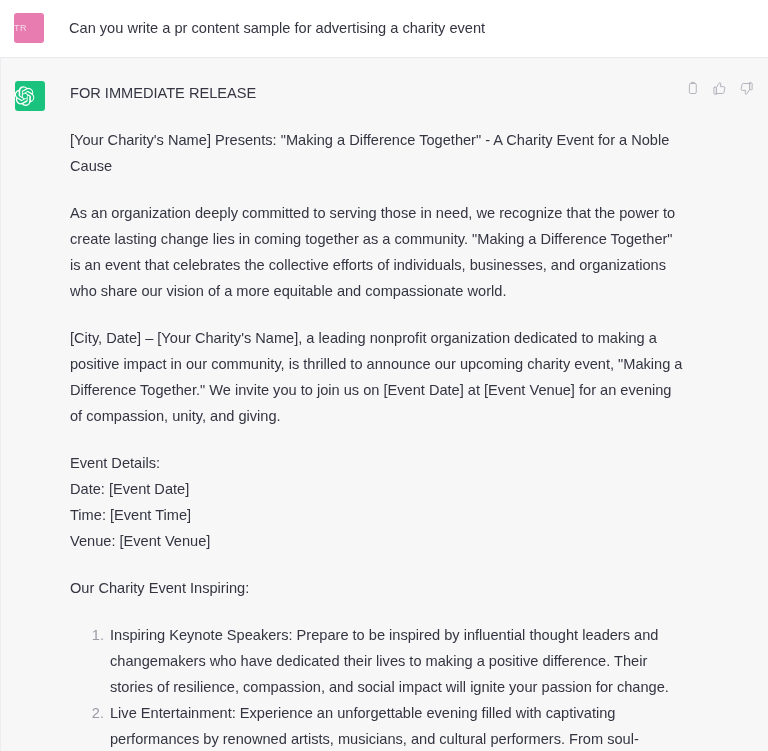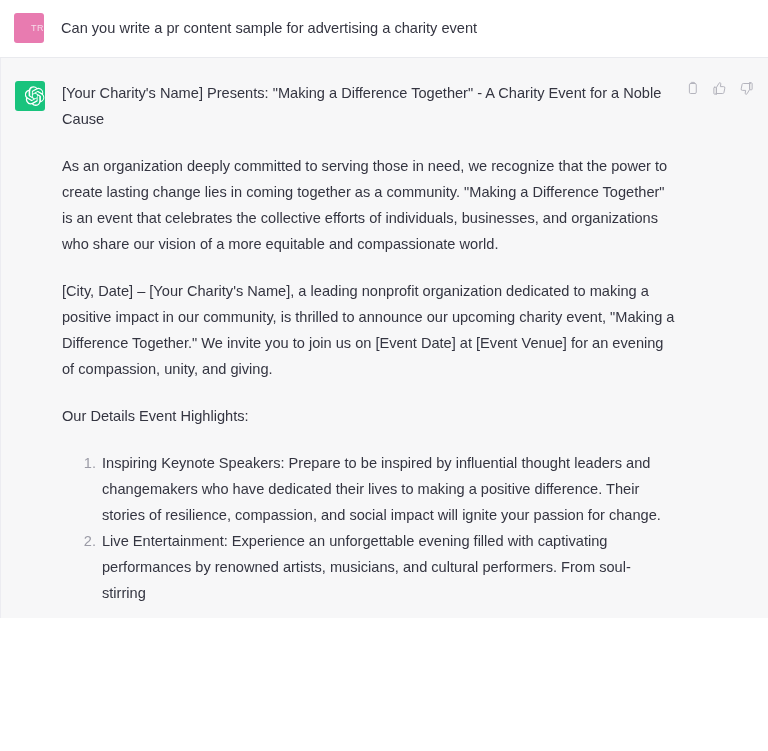--- a/index.html
+++ b/index.html
@@ -41,21 +41,21 @@
   }
 
   
   .avatar {
     width: 30px;
     height: 30px;
     min-width: 30px;
     border-radius: 3px;
     display: flex;
     align-items: center;
-    justify-content: flex-end;
+    justify-content: flex-start;
     margin-top: 1px;
     margin-left: 4px;
   }
   .avatar-user {
     background: #e87bb0;
     color: #f6dce9;
     font-size: 9px;
     letter-spacing: 0.5px;
     font-weight: 400;
   }
@@ -64,21 +64,21 @@
   }
   .avatar-assistant svg {
     width: 20px;
     height: 20px;
     display: block;
   }
 
   
   .msg-body {
     flex: 1;
-    padding-left: 17px;
+    padding-left: 25px;
     padding-right: 0;
     color: #343541;
     font-size: 14.6px;
     line-height: 26px;
   }
   .msg-user .msg-body {
     padding-top: 3px;
     max-width: 640px;
   }
   .msg-assistant .msg-body {
@@ -175,29 +175,36 @@
     <div class="avatar avatar-assistant">
       <span>
         <svg viewBox="0 0 24 24" aria-hidden="true">
           <path fill="#ffffff" d="M21.55 10.02a5.9 5.9 0 0 0-.5-4.84 5.93 5.93 0 0 0-6.4-2.84A5.9 5.9 0 0 0 10.2.32 5.93 5.93 0 0 0 4.55 4.42a5.9 5.9 0 0 0-3.94 2.87 5.93 5.93 0 0 0 .73 6.95 5.9 5.9 0 0 0 .5 4.84 5.93 5.93 0 0 0 6.4 2.84 5.9 5.9 0 0 0 4.45 1.98 5.93 5.93 0 0 0 5.66-4.1 5.9 5.9 0 0 0 3.93-2.87 5.93 5.93 0 0 0-.73-6.91Zm-8.82 12.3a4.4 4.4 0 0 1-2.82-1.02l.14-.08 4.68-2.7a.76.76 0 0 0 .39-.67v-6.6l1.98 1.15a.07.07 0 0 1 .04.05v5.47a4.42 4.42 0 0 1-4.41 4.4ZM3.25 18.27a4.4 4.4 0 0 1-.53-2.96l.14.09 4.69 2.7a.76.76 0 0 0 .77 0l5.72-3.3v2.29a.07.07 0 0 1-.03.06L9.27 19.9a4.42 4.42 0 0 1-6.02-1.62ZM2.02 7.96a4.4 4.4 0 0 1 2.3-1.94v5.57a.73.73 0 0 0 .38.66l5.7 3.29-1.99 1.14a.07.07 0 0 1-.06 0L3.6 13.95a4.42 4.42 0 0 1-1.6-6ZM18.7 11.8 13 8.48l1.98-1.14a.07.07 0 0 1 .07 0l4.73 2.73a4.4 4.4 0 0 1-.68 7.94v-5.57a.76.76 0 0 0-.4-.65Zm1.97-2.97-.14-.09-4.68-2.72a.76.76 0 0 0-.77 0L9.36 9.33V7.04a.07.07 0 0 1 .03-.06l4.73-2.73a4.41 4.41 0 0 1 6.55 4.57ZM8.28 12.87 6.3 11.73a.07.07 0 0 1-.04-.06V6.21a4.41 4.41 0 0 1 7.24-3.39l-.14.08L8.67 5.6a.76.76 0 0 0-.39.66v6.6Zm1.08-2.32L11.9 9.08l2.55 1.47v2.94l-2.55 1.47-2.55-1.47Z"></path>
         </svg>
       </span>
     </div>
 
     <div class="msg-body">
 
+      <div class="para">FOR IMMEDIATE RELEASE</div>
 
       <div class="para">[Your Charity's Name] Presents: "Making a Difference Together" - A Charity Event for a Noble Cause</div>
 
       <div class="para">As an organization deeply committed to serving those in need, we recognize that the power to create lasting change lies in coming together as a community. "Making a Difference Together" is an event that celebrates the collective efforts of individuals, businesses, and organizations who share our vision of a more equitable and compassionate world.</div>
 
       <div class="para">[City, Date] – [Your Charity's Name], a leading nonprofit organization dedicated to making a positive impact in our community, is thrilled to announce our upcoming charity event, "Making a Difference Together." We invite you to join us on [Event Date] at [Event Venue] for an evening of compassion, unity, and giving.</div>
 
-
-      <div class="para">Our Details Event Highlights:</div>
+      <div class="para-block">
+        <div class="line">Event Details:</div>
+        <div class="line">Date: [Event Date]</div>
+        <div class="line">Time: [Event Time]</div>
+        <div class="line">Venue: [Event Venue]</div>
+      </div>
+
+      <div class="para">Our Charity Event Inspiring:</div>
 
       <ol class="hl-list">
         <li>Inspiring Keynote Speakers: Prepare to be inspired by influential thought leaders and changemakers who have dedicated their lives to making a positive difference. Their stories of resilience, compassion, and social impact will ignite your passion for change.</li>
         <li>Live Entertainment: Experience an unforgettable evening filled with captivating performances by renowned artists, musicians, and cultural performers. From soul-stirring</li>
       </ol>
 
     </div>
 
     <div class="actions">
       <button class="action-btn" title="Copy">

